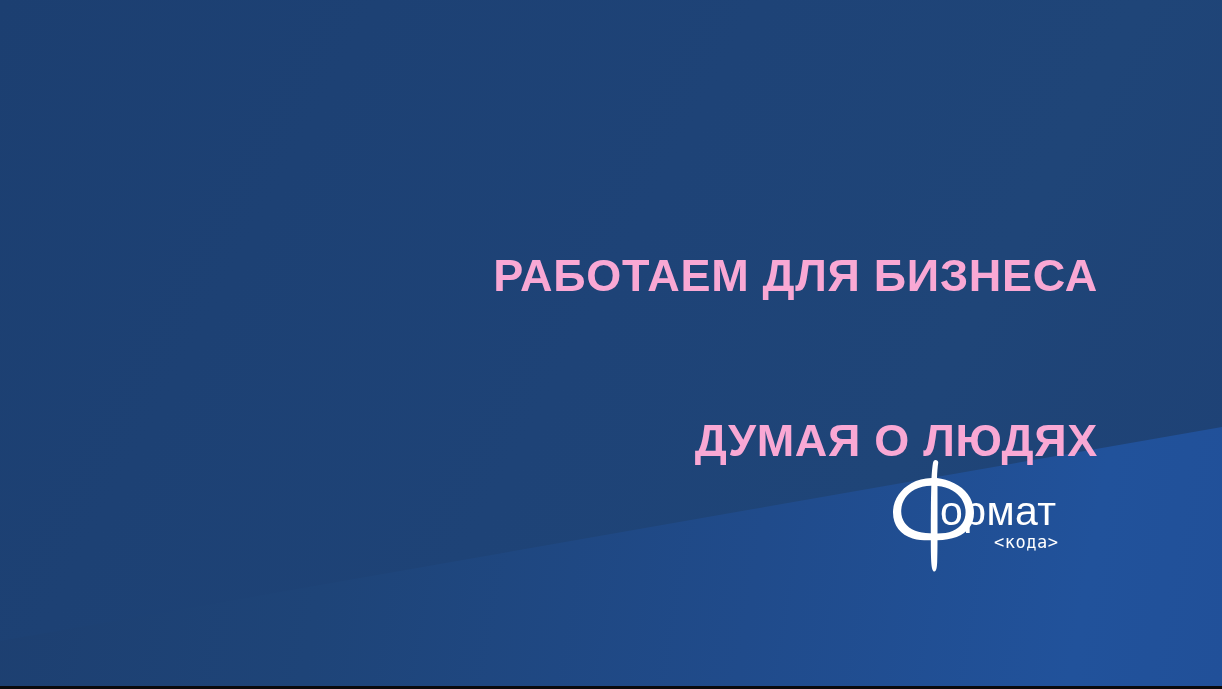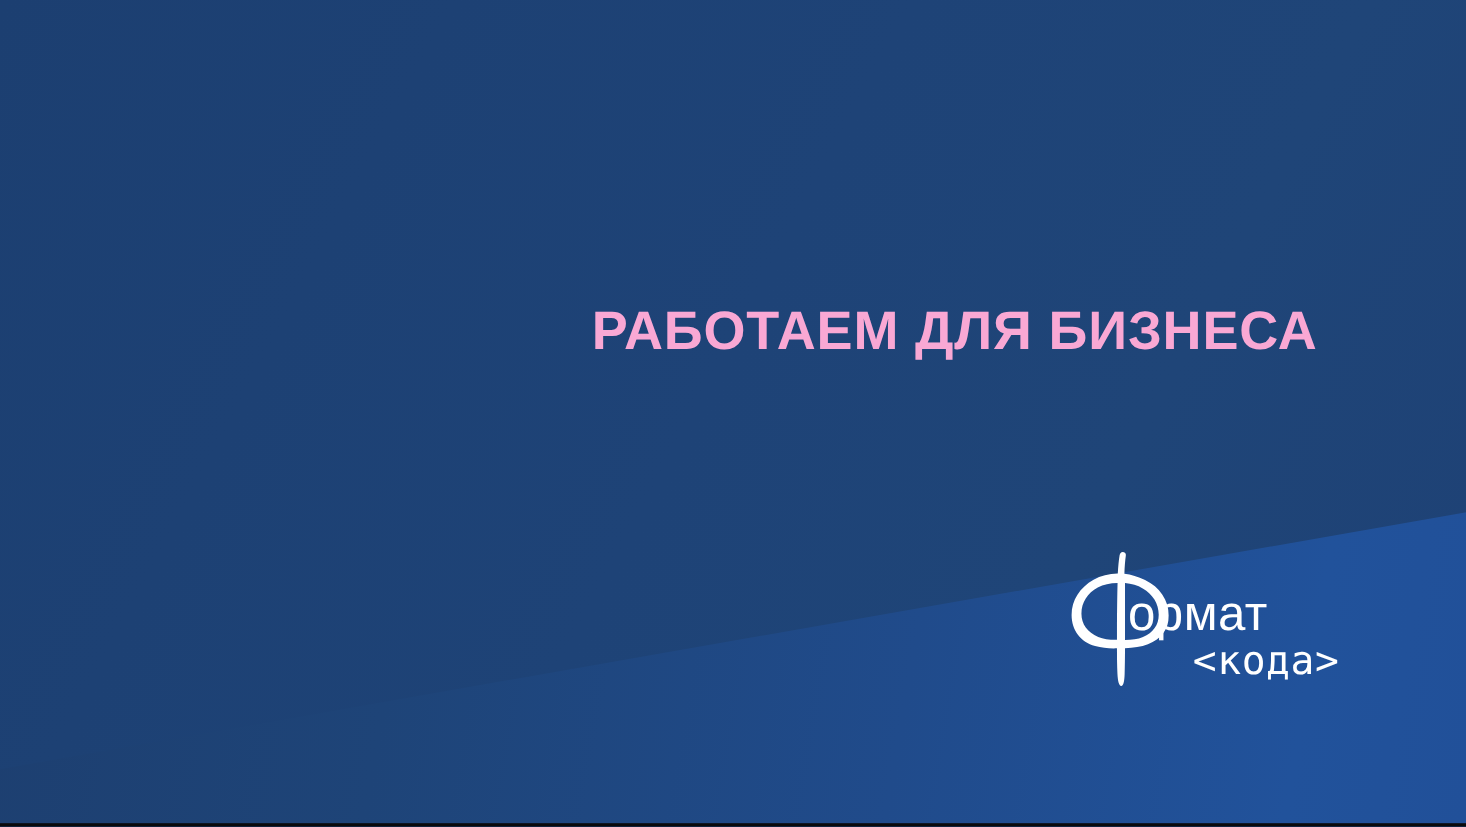--- a/index.html
+++ b/index.html
@@ -88,38 +88,39 @@
     letter-spacing: 0.4px;
     line-height: 1;
     white-space: pre;
   }
   .logo-sub {
     position: absolute;
     left: 106px;
     top: 76px;
     color: #FFFFFF;
     font-family: "DejaVu Sans Mono", "Liberation Mono", monospace;
-    font-size: 33px;
+    font-size: 17px;
     font-weight: 400;
     letter-spacing: 0.5px;
     line-height: 1;
     white-space: pre;
   }
 </style>
 </head>
 <body>
 
 <div class="slide">
 
   <div class="bg-base"></div>
 
   <div class="bg-diagonal"></div>
 
   <div class="headline">
     <span class="line">РАБОТАЕМ ДЛЯ БИЗНЕСА</span>
+    <span class="line">ДУМАЯ О ЛЮДЯХ</span>
   </div>
 
   <div class="logo">
 
     <svg class="logo-mark" viewBox="0 0 86 116" aria-hidden="true">
 
       <path fill="#FFFFFF" d="M47.5 2.0 C46.2 2.0 45.3 3.1 45.0 4.8 C44.3 9.0 43.8 14.2 43.5 20.0
                C36.0 20.2 29.3 21.8 23.3 25.2 C12.0 31.6 5.0 42.2 5.0 54.5
                C5.0 67.3 12.6 77.0 24.6 80.4 C30.4 82.0 36.4 82.5 42.8 82.3
                C42.8 90.0 42.9 97.3 43.2 103.5 C43.5 109.3 44.4 113.6 46.4 113.6

